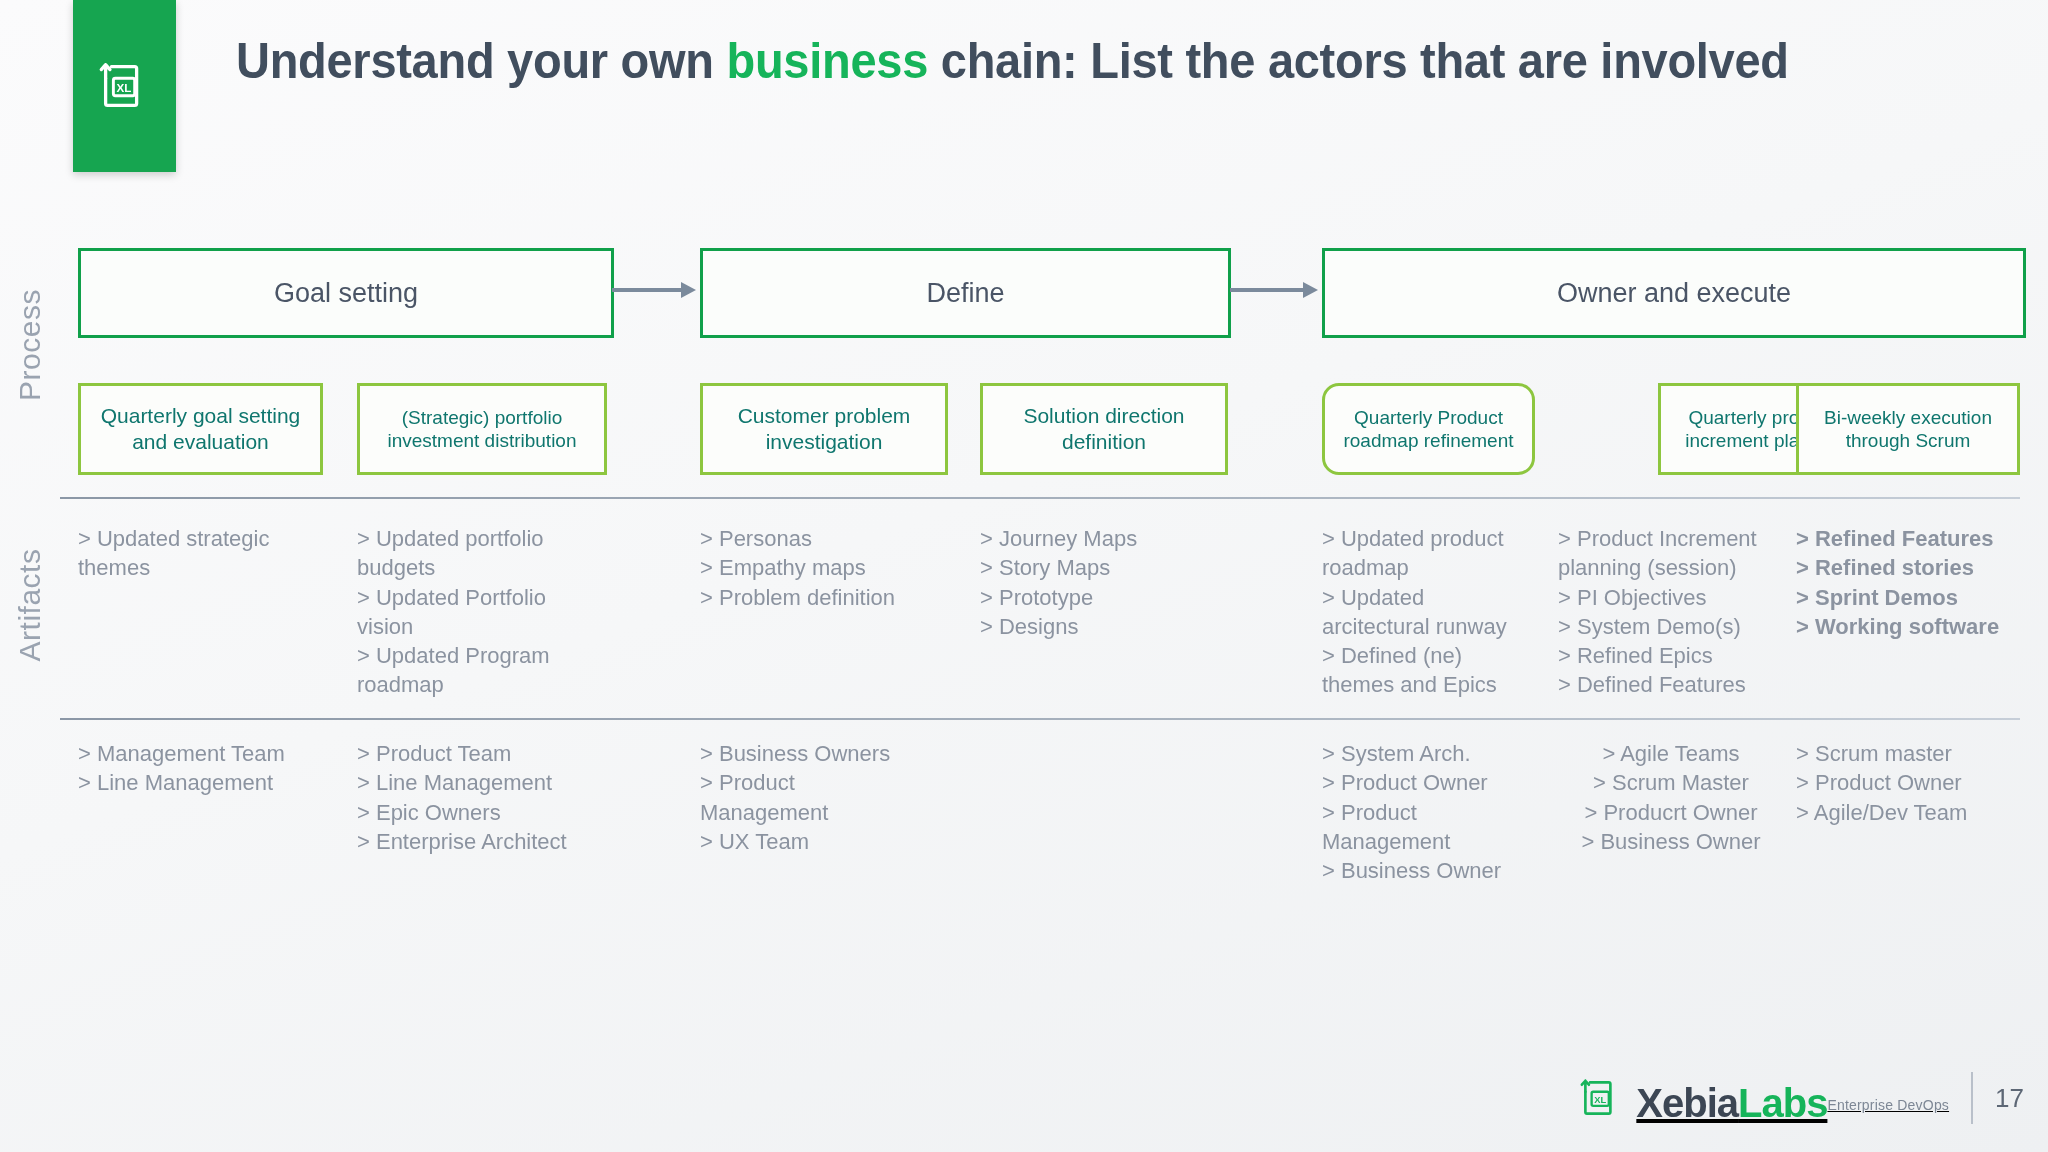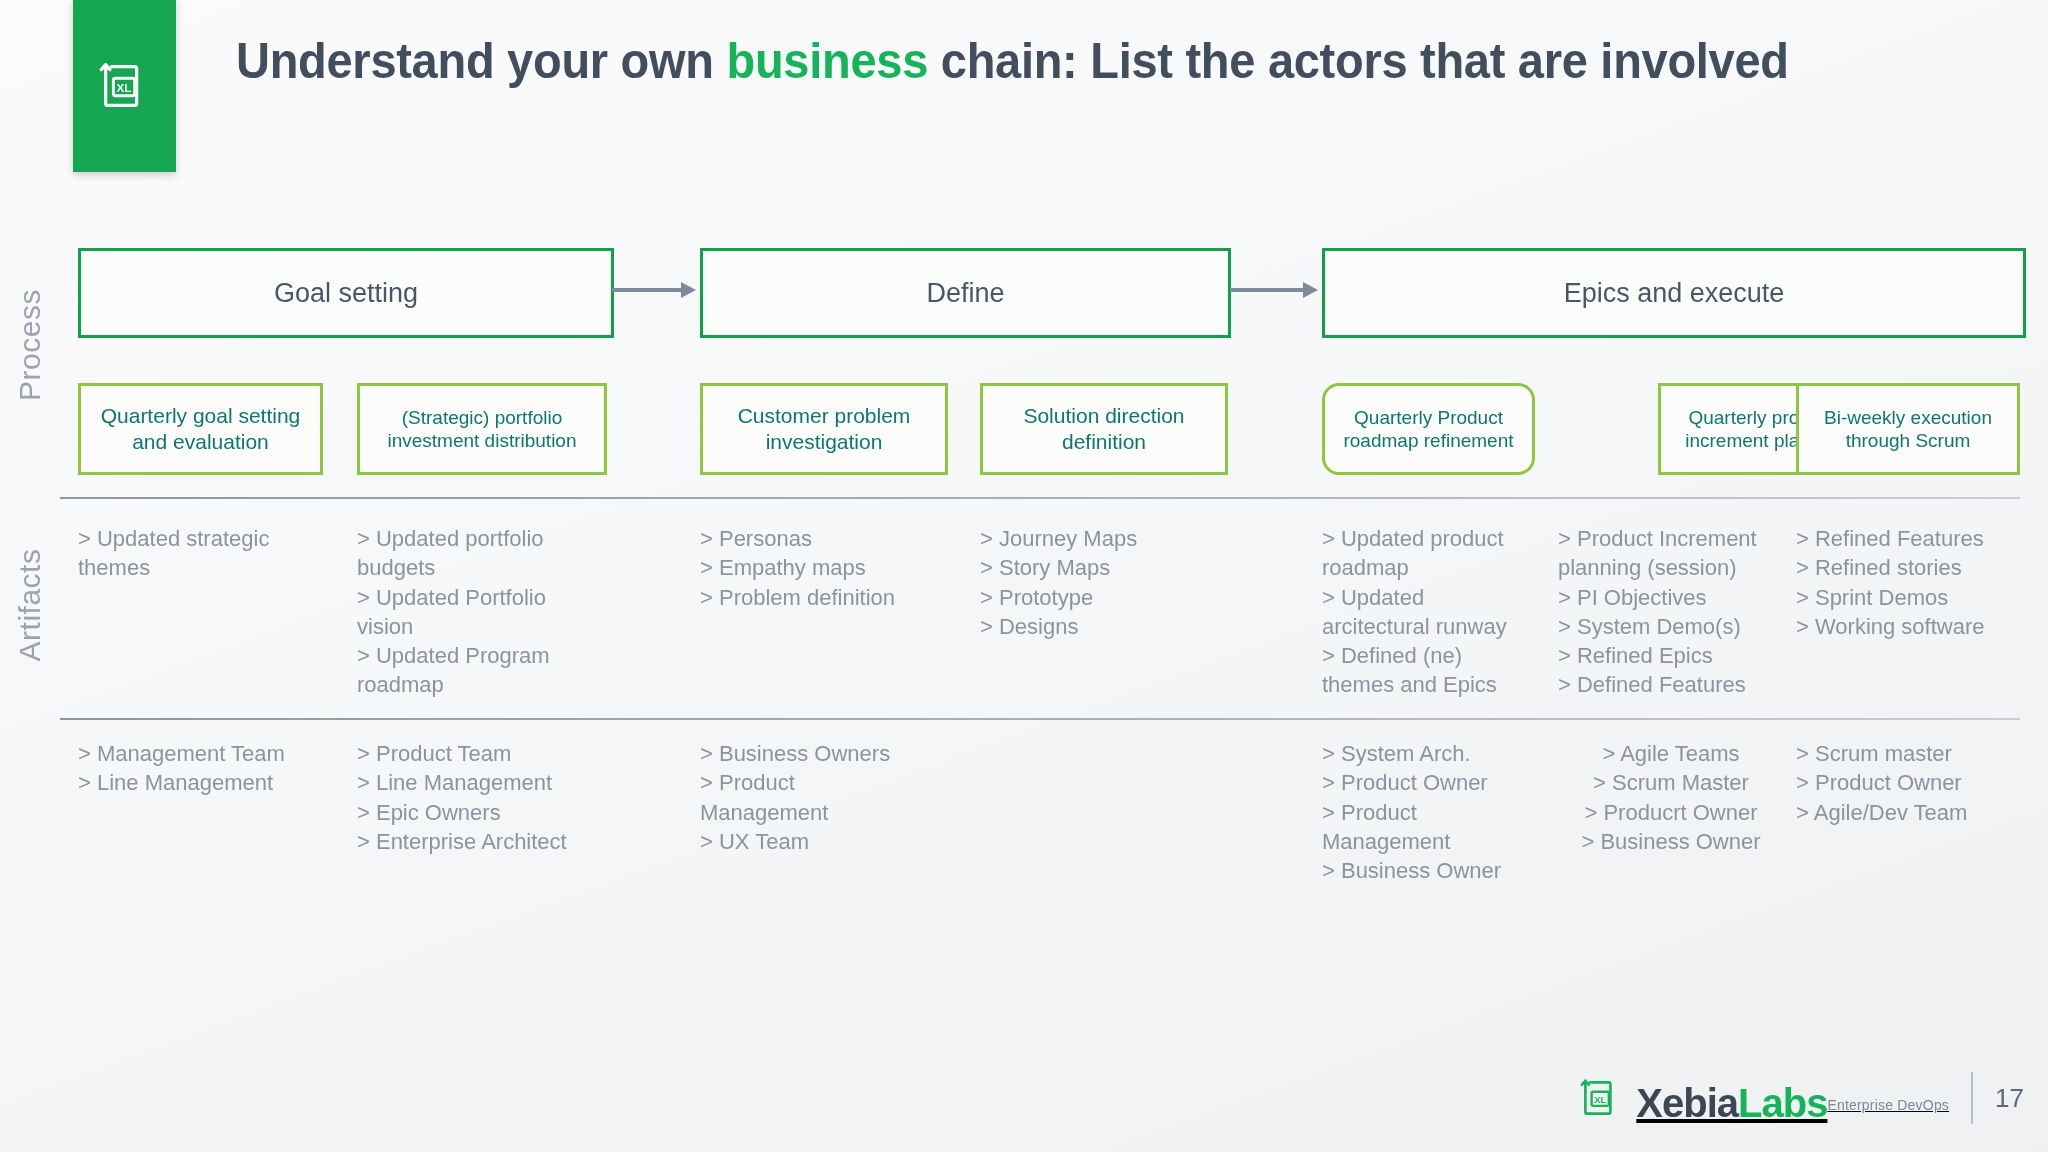--- a/index.html
+++ b/index.html
@@ -96,21 +96,21 @@
 
 <div class="rail" id="rail-process">
   <span>Process</span>
 </div>
 <div class="rail" id="rail-artifacts">
   <span>Artifacts</span>
 </div>
 
 <div class="stage" style="left:78px;width:530px;">Goal setting</div>
 <div class="stage" style="left:700px;width:525px;">Define</div>
-<div class="stage" style="left:1322px;width:698px;">Epics and execute</div>
+<div class="stage" style="left:1322px;width:698px;">Owner and execute</div>
 
 <div class="arrow" style="left:612px;width:84px;">
   <div class="shaft" style="width:70px;"></div>
     <div class="head"></div>
 </div>
 <div class="arrow" style="left:1230px;width:88px;">
   <div class="shaft" style="width:74px;"></div>
     <div class="head"></div>
 </div>
 
@@ -137,21 +137,21 @@
 &gt; Prototype
 &gt; Designs</span></div>
 <div class="col" style="left:1322px;top:524px;width:215px;"><span class="ln">&gt; Updated product roadmap
 &gt; Updated arcitectural runway
 &gt; Defined (ne) themes and Epics</span></div>
 <div class="col" style="left:1558px;top:524px;width:226px;"><span class="ln">&gt; Product Increment planning (session)
 &gt; PI Objectives
 &gt; System Demo(s)
 &gt; Refined Epics
 &gt; Defined Features</span></div>
-<div class="col" style="left:1796px;top:524px;width:240px;"><span class="ln">&gt; Refined Features
+<div class="col" style="left:1796px;top:524px;width:240px;font-weight:bold;"><span class="ln">&gt; Refined Features
 &gt; Refined stories
 &gt; Sprint Demos
 &gt; Working software</span></div>
 
 <div class="col" style="left:78px;top:739px;width:215px;"><span class="ln">&gt; Management Team
 &gt; Line Management</span></div>
 <div class="col" style="left:357px;top:739px;width:240px;"><span class="ln">&gt; Product Team
 &gt; Line Management
 &gt; Epic Owners
 &gt; Enterprise Architect</span></div>

